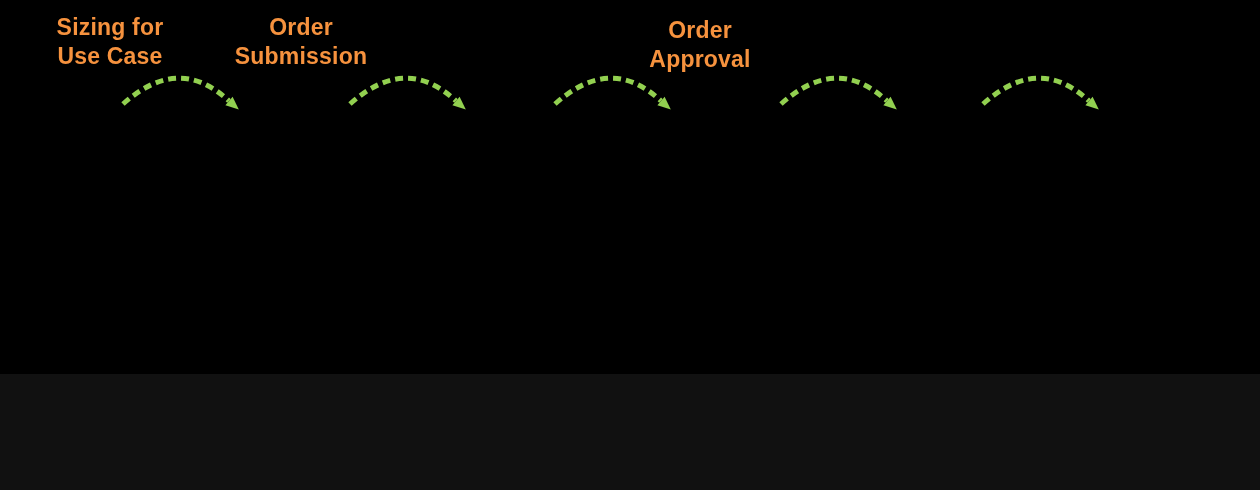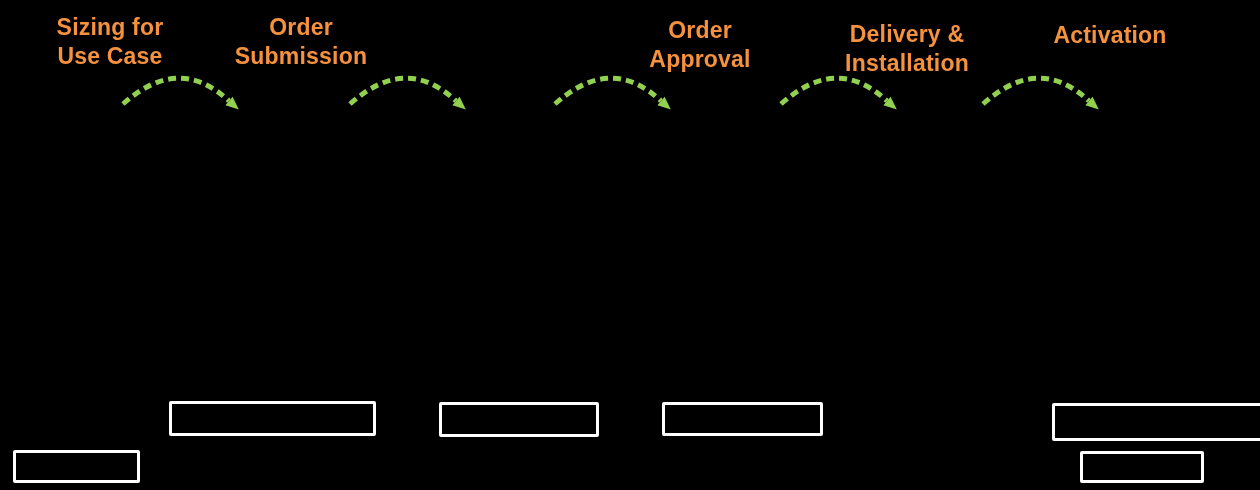--- a/index.html
+++ b/index.html
@@ -6,21 +6,21 @@
     --bg: #000000;
     --stage-label: #F6923E;
     --arrow: #92D050;
     --box-border: #FFFFFF;
   }
   * { margin: 0; padding: 0; box-sizing: border-box; }
   html, body { background: #111; }
   #canvas {
     position: relative;
     width: 1260px;
-    height: 490px;
+    height: 374px;
     background: var(--bg);
     overflow: hidden;
     font-family: "Liberation Sans", sans-serif;
   }
   .stage {
     position: absolute;
     width: 210px;
     text-align: center;
     color: var(--stage-label);
     font-size: 23px;
@@ -53,23 +53,20 @@
 <body>
 
 <div id="canvas">
 
   <div class="stage" style="left:5px;   top:13px;">Sizing for
 Use Case</div>
   <div class="stage" style="left:196px; top:13px;">Order
 Submission</div>
   <div class="stage" style="left:595px; top:16px;">Order
 Approval</div>
-  <div class="stage" style="left:802px; top:20px;">Delivery &amp;
-Installation</div>
-  <div class="stage" style="left:1005px;top:21px;">Activation</div>
 
   <svg class="arc" style="left:119px; top:68px;" viewBox="0 0 128 50">
     <path class="arc-path" d="M 4 36 Q 60 -14 110 33"></path>
     <polygon class="arc-head" points="0,-5.5 13,0 0,5.5" transform="translate(110,33) rotate(41)"></polygon>
   </svg>
   <svg class="arc" style="left:346px; top:68px;" viewBox="0 0 128 50">
     <path class="arc-path" d="M 4 36 Q 60 -14 110 33"></path>
     <polygon class="arc-head" points="0,-5.5 13,0 0,5.5" transform="translate(110,33) rotate(41)"></polygon>
   </svg>
   <svg class="arc" style="left:551px; top:68px;" viewBox="0 0 128 50">

